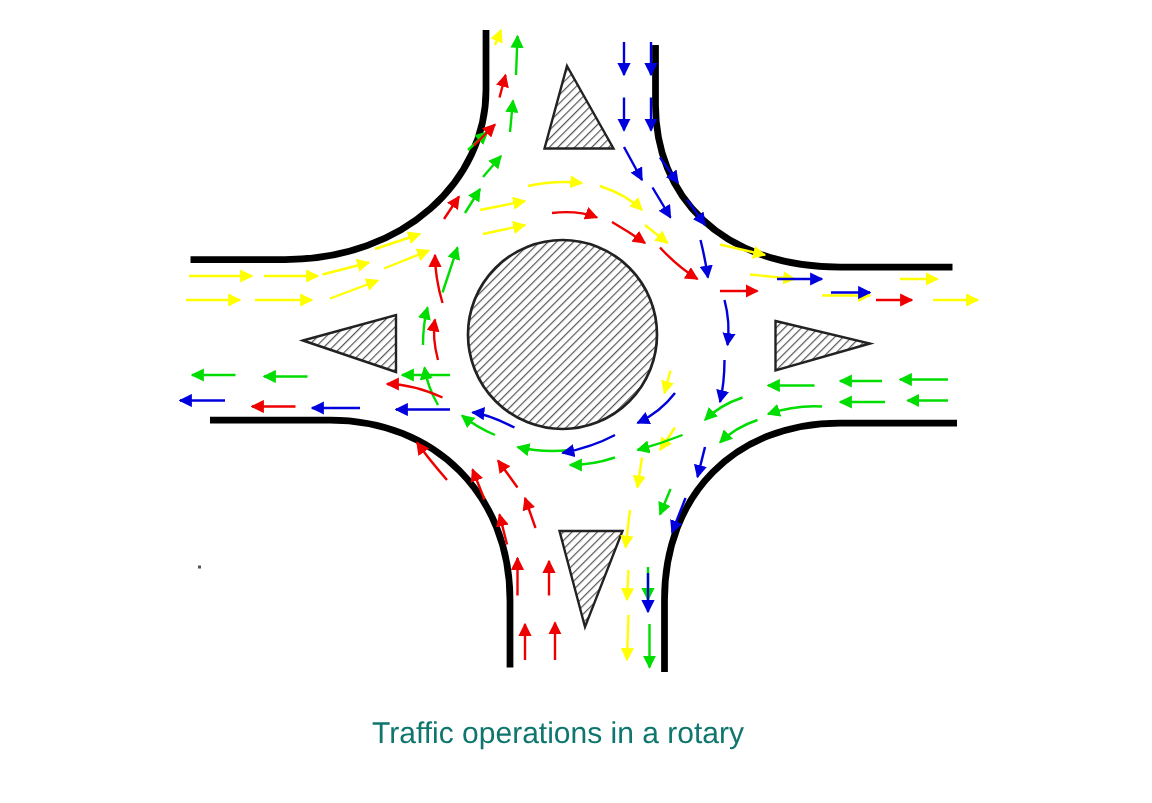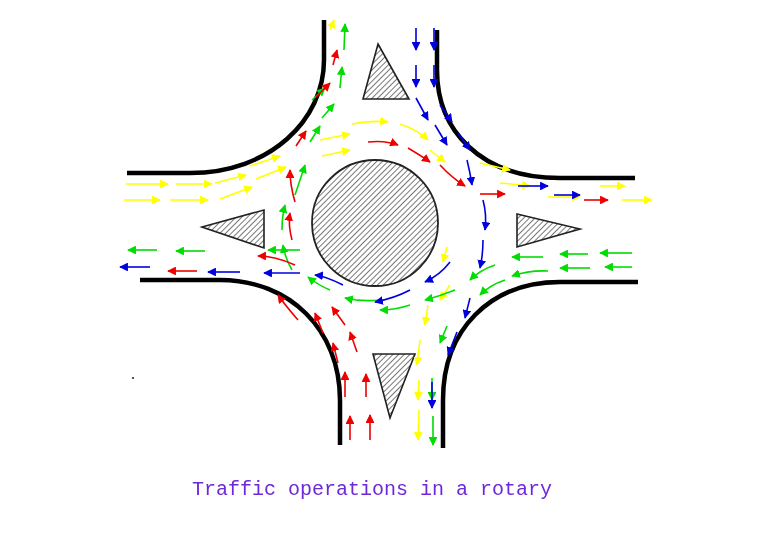--- a/index.html
+++ b/index.html
@@ -1,22 +1,22 @@
 <!DOCTYPE html>
 <html><head>
 <meta charset="utf-8">
 <style>
   html, body { margin: 0; padding: 0; background: #ffffff; }
   body { width: 768px; height: 535px; position: relative; overflow: hidden; }
   #diagram { position: absolute; left: 0; top: 0; width: 768px; height: 535px; }
   .caption {
     position: absolute; left: 0; width: 744px; top: 478px;
     text-align: center;
-    font-family: Liberation Mono, monospace;
-    font-size: 20px; color: #6d28d9;
+    font-family: Liberation Sans, sans-serif;
+    font-size: 20px; color: #0f766e;
   }
   .road-edge { fill: none; stroke: #000; stroke-width: 4.5; stroke-linecap: butt; }
   .island { stroke: #222; stroke-width: 1.6; fill: url(#hatch); }
   .dot { position:absolute; left:132px; top:377px; width:2px; height:2px; background:#555; }
 </style>
 </head>
 <body>
 
 <svg id="diagram" viewBox="0 0 768 535" xmlns="http://www.w3.org/2000/svg">
   <defs>

